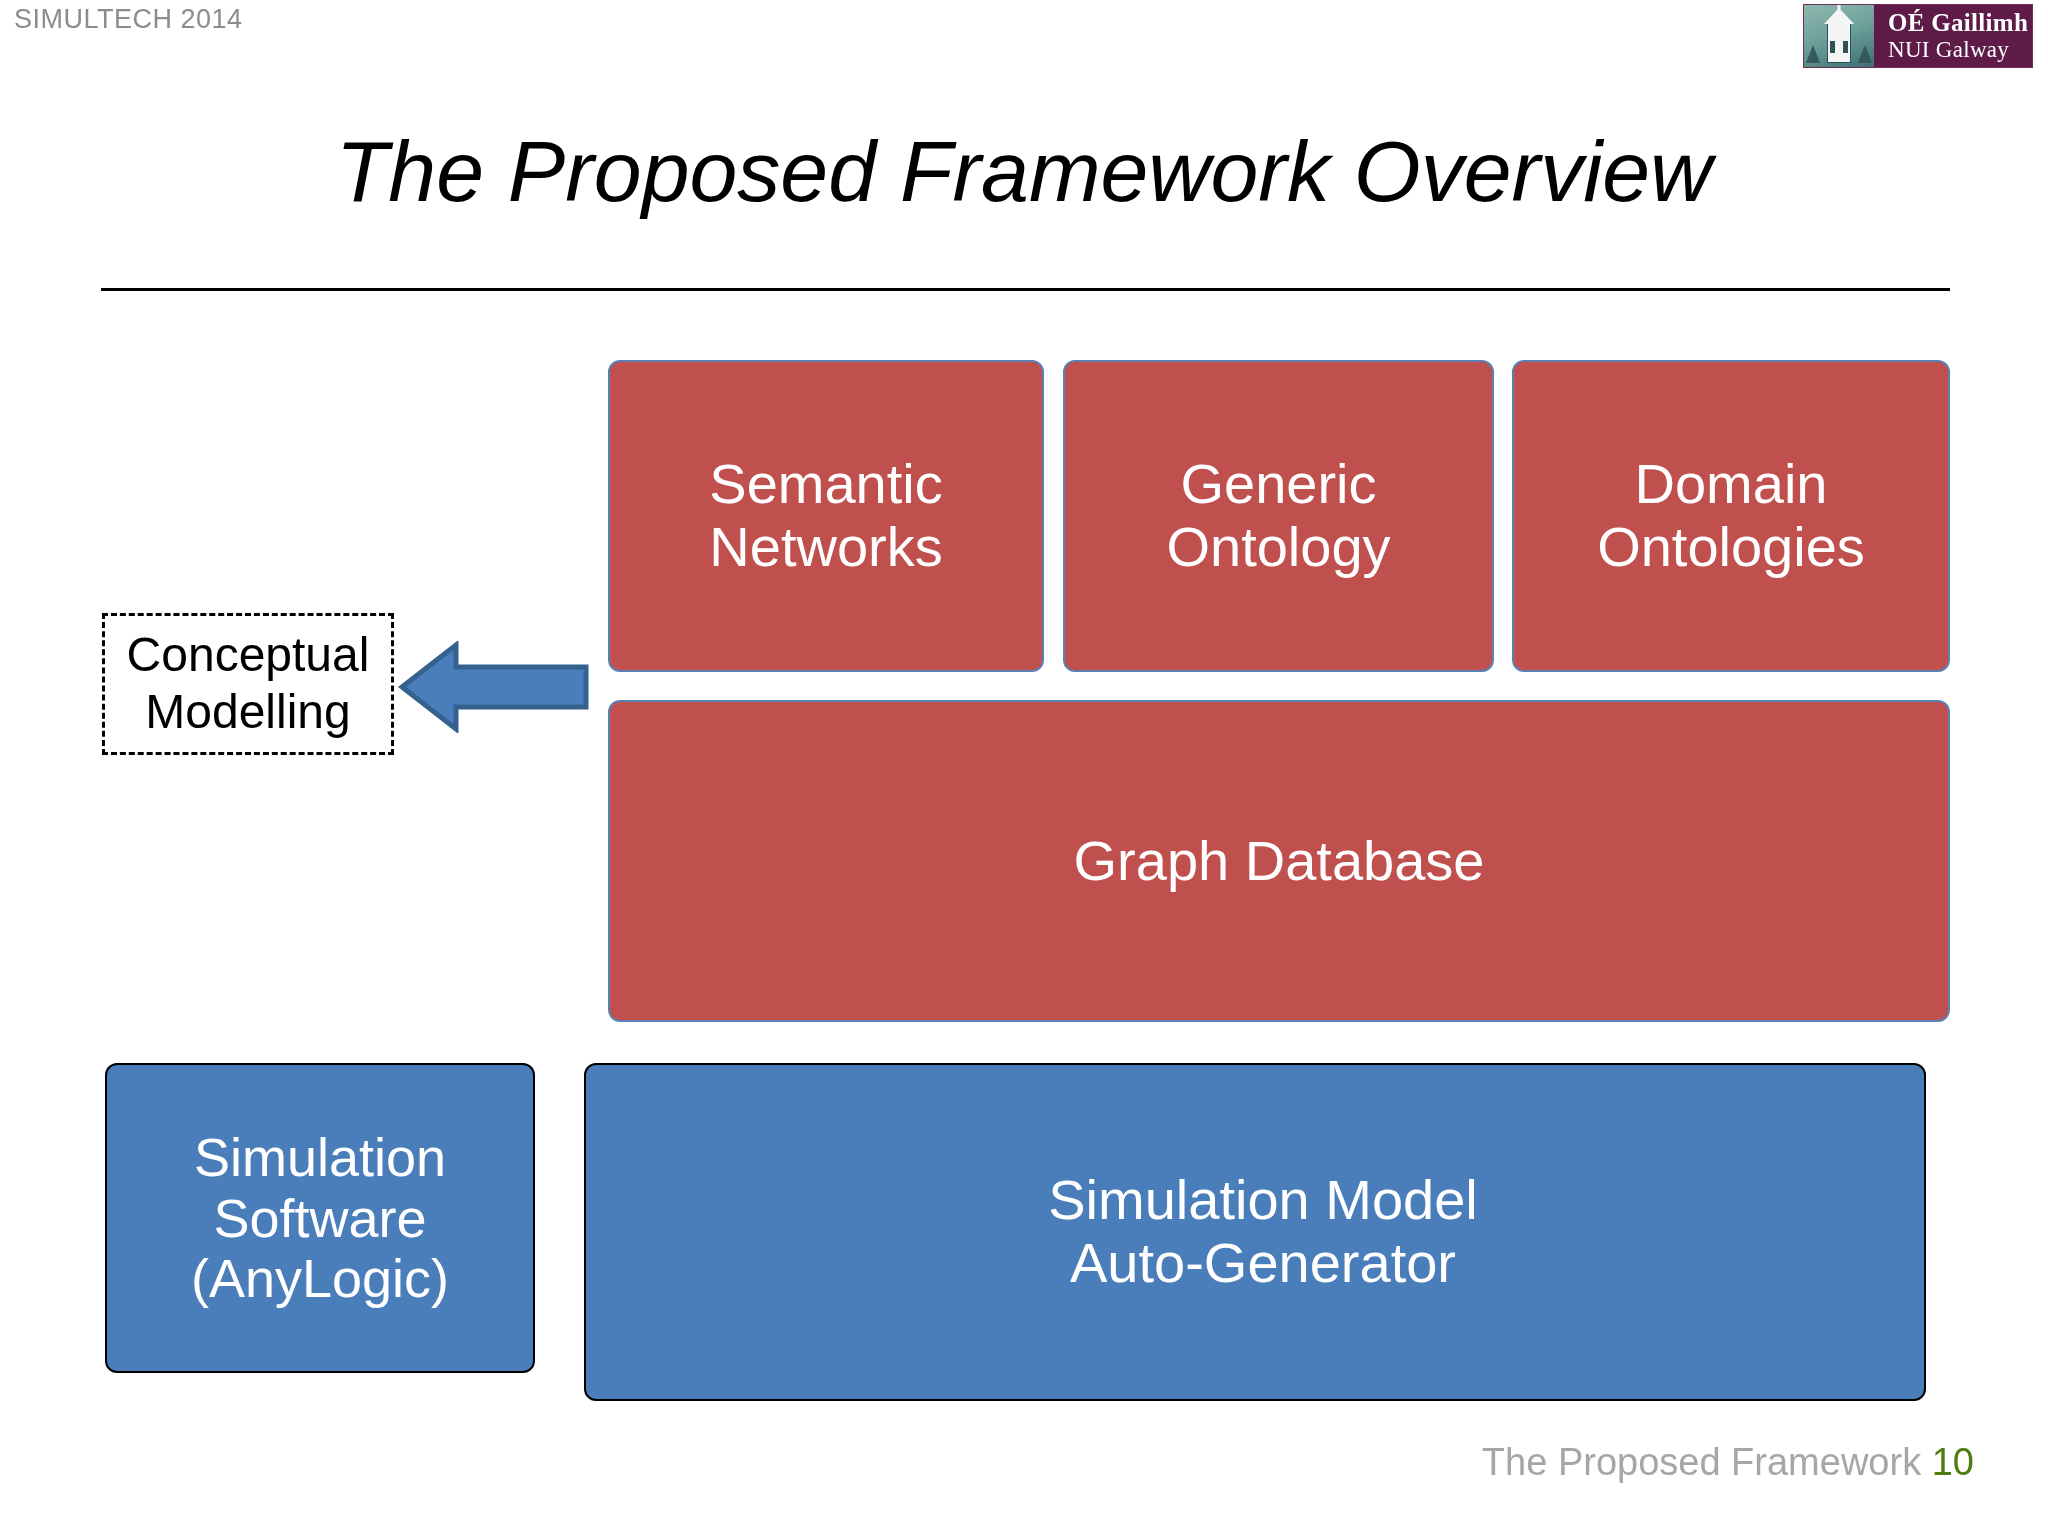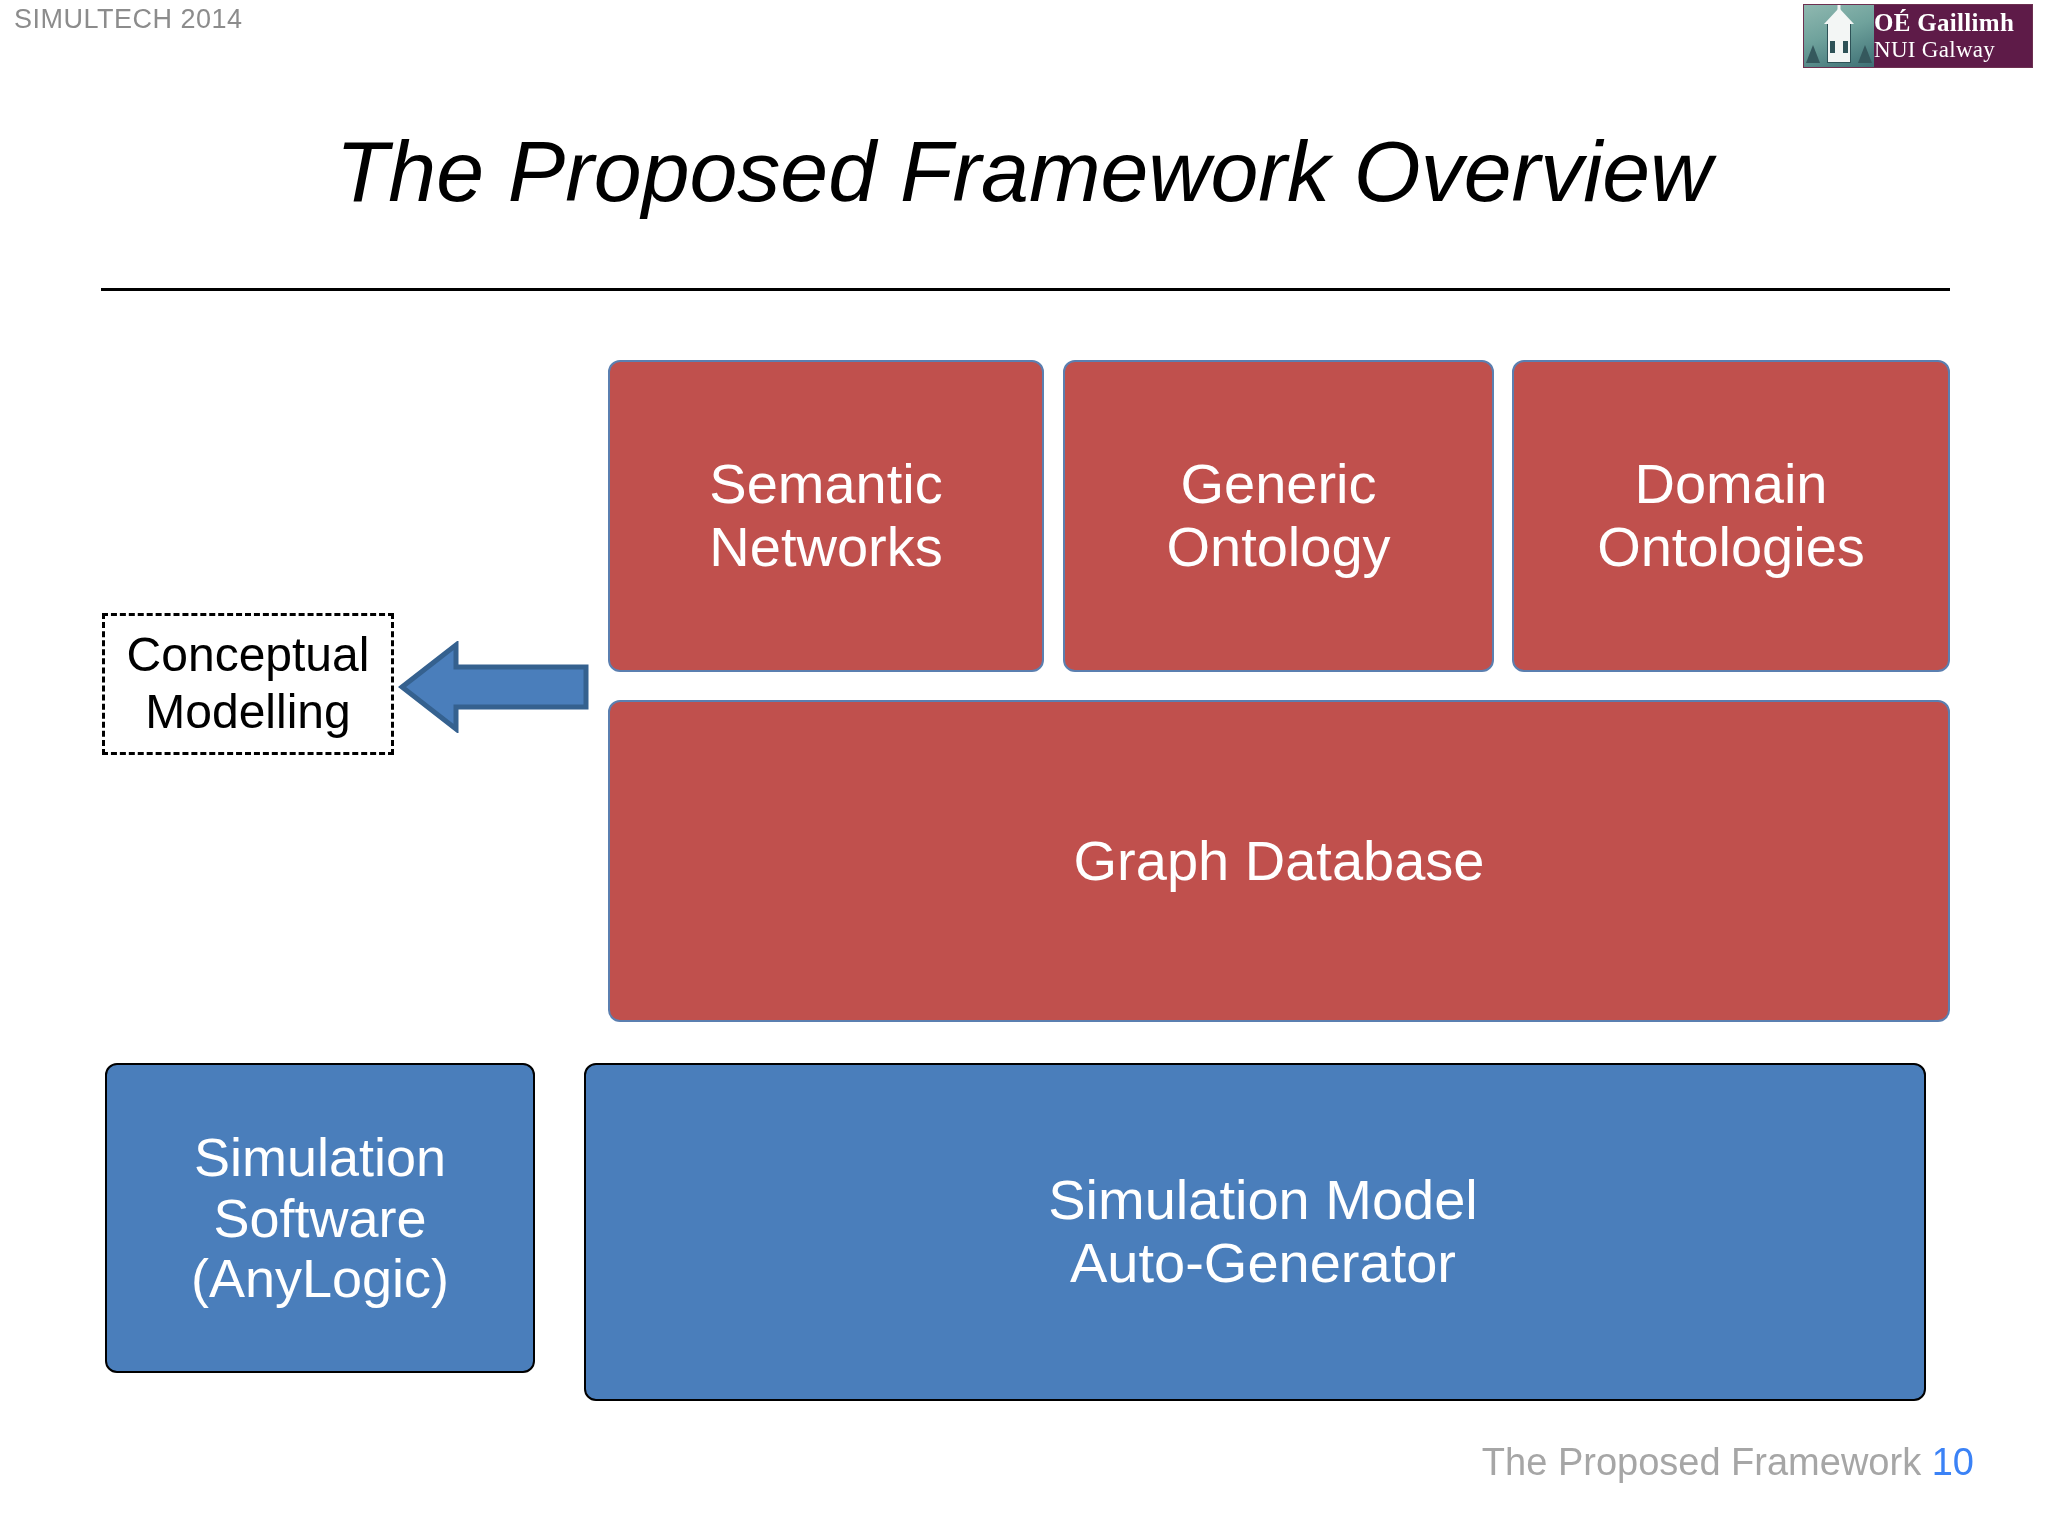--- a/index.html
+++ b/index.html
@@ -101,20 +101,21 @@
   .tower-side.r { right: 2px; }
 
   #logo-text {
     flex: 1;
     background: #5e1b48;
     color: #ffffff;
     font-family: "Liberation Serif", serif;
     display: flex;
     flex-direction: column;
     justify-content: center;
+    padding-left: 14px;
     box-sizing: border-box;
   }
   #logo-line1 {
     font-size: 25px;
     font-weight: bold;
     line-height: 1.06;
     letter-spacing: 0.3px;
   }
   #logo-line2 {
     font-size: 23px;
@@ -202,21 +203,21 @@
 
   
   #footer {
     position: absolute;
     right: 74px;
     top: 1441px;
     font-size: 38px;
     color: #a6a6a6;
     white-space: nowrap;
   }
-  #footer-num { color: #3b82f6; }
+  #footer-num { color: #4d7c0f; }
 </style>
 </head>
 <body>
 
 <div id="slide">
 
   <div id="conf-label">SIMULTECH 2014</div>
 
   <div id="logo">
     <div id="logo-emblem">

